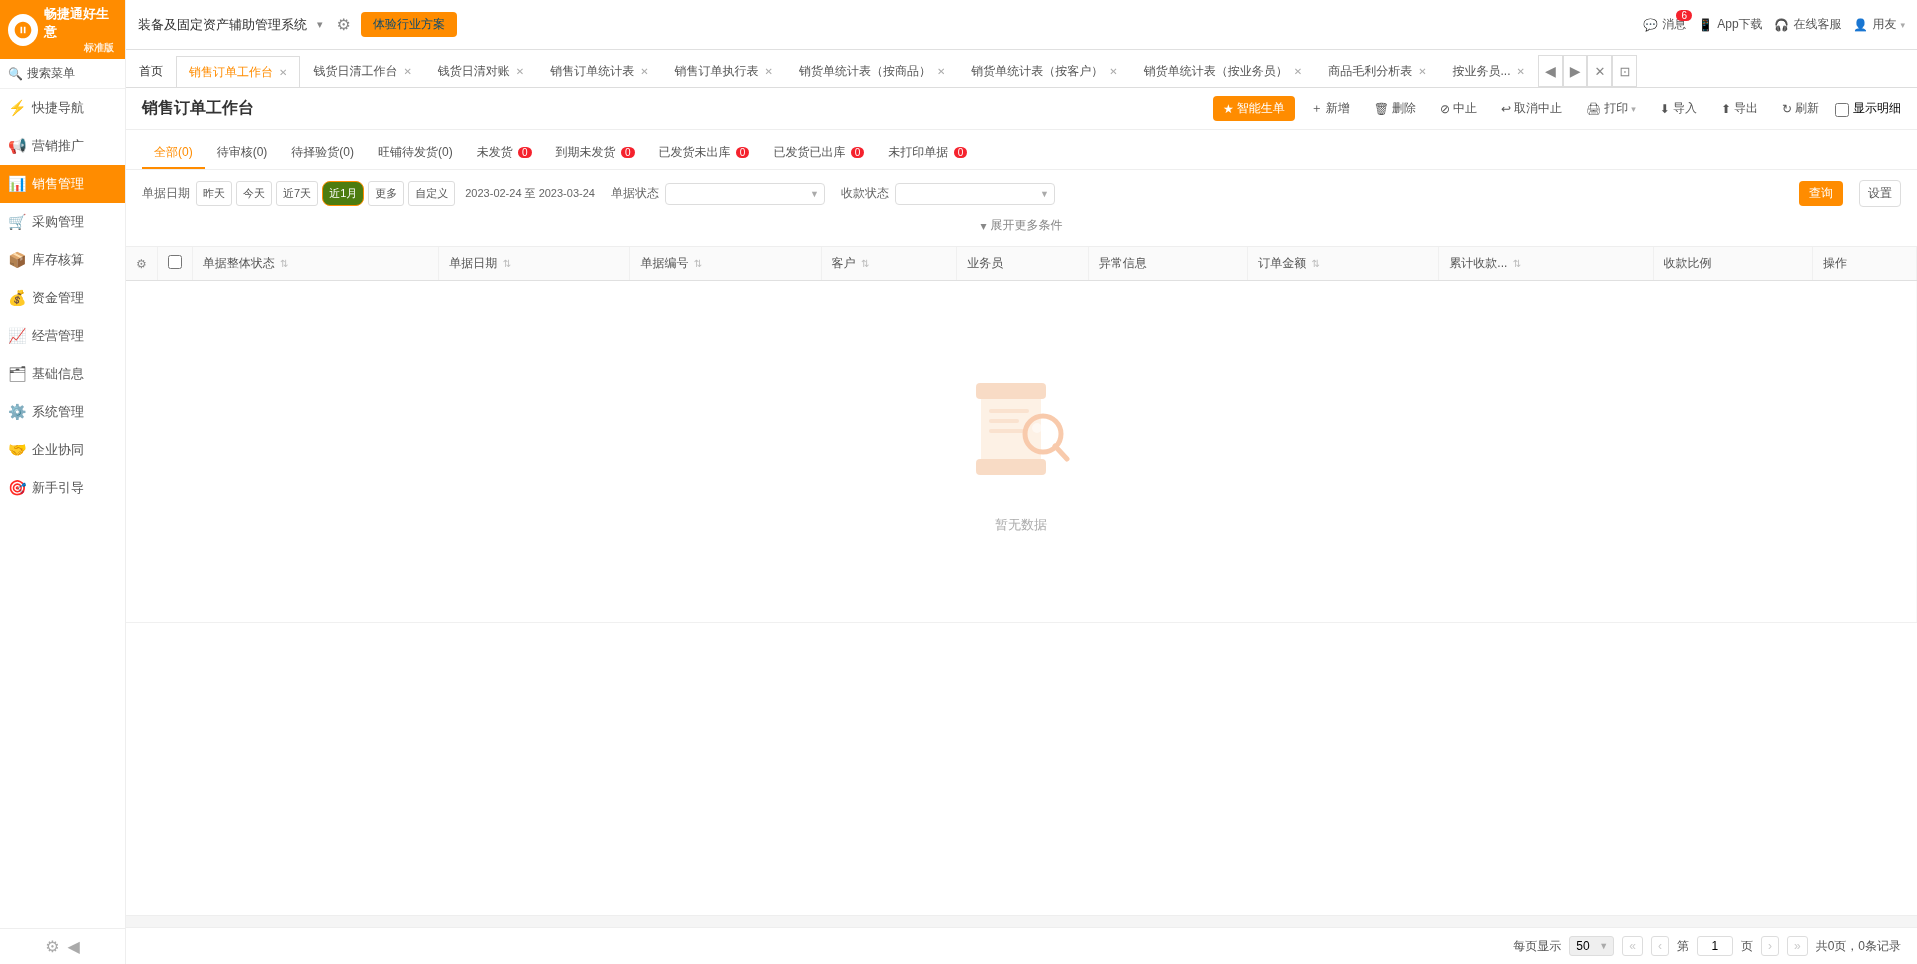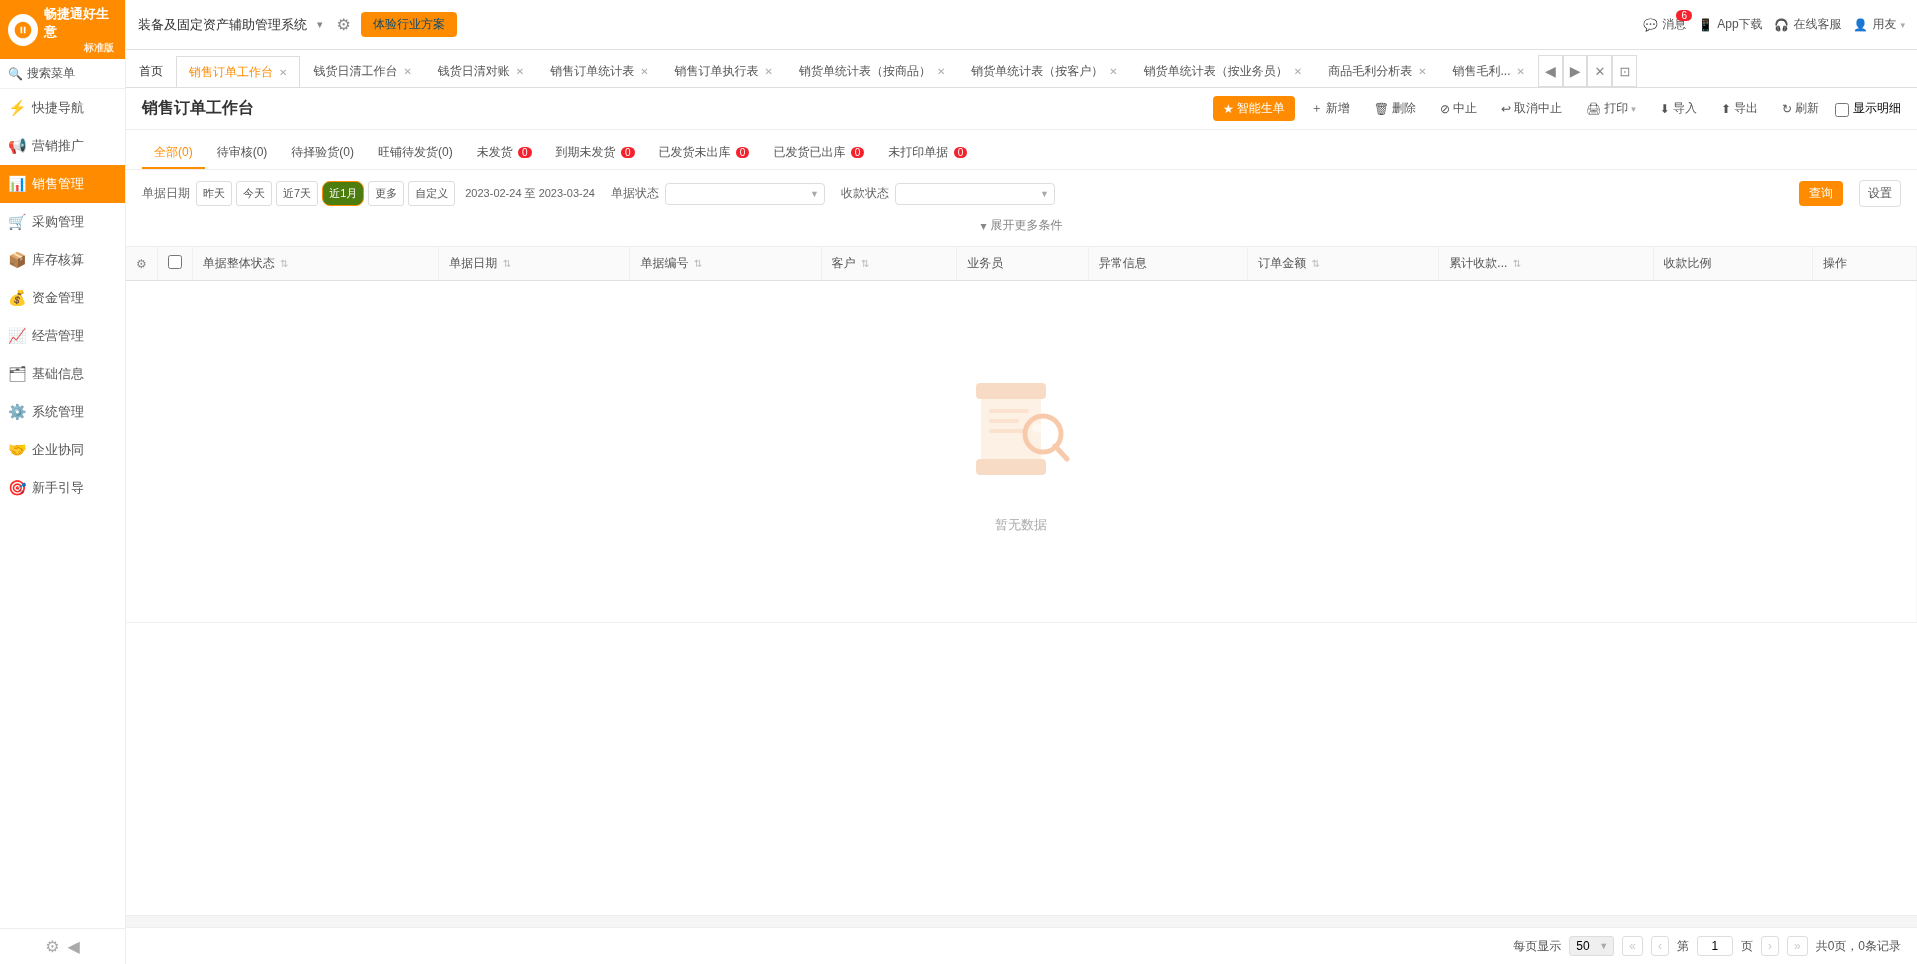--- a/index.html
+++ b/index.html
@@ -234,21 +234,21 @@
     </div>
     <div class="tab">
       <span>销货单统计表（按业务员）</span>
       <span class="tab-close">✕</span>
     </div>
     <div class="tab">
       <span>商品毛利分析表</span>
       <span class="tab-close">✕</span>
     </div>
     <div class="tab">
-      <span>销售毛利...</span>
+      <span>按业务员...</span>
       <span class="tab-close">✕</span>
     </div>
     <div class="tab-nav-btn">◀</div>
     <div class="tab-nav-btn">▶</div>
     <div class="tab-nav-btn" style="font-size:13px;">✕</div>
     <div class="tab-nav-btn" style="font-size:13px;">⊡</div>
   </div>
 
   <div class="content">
 

